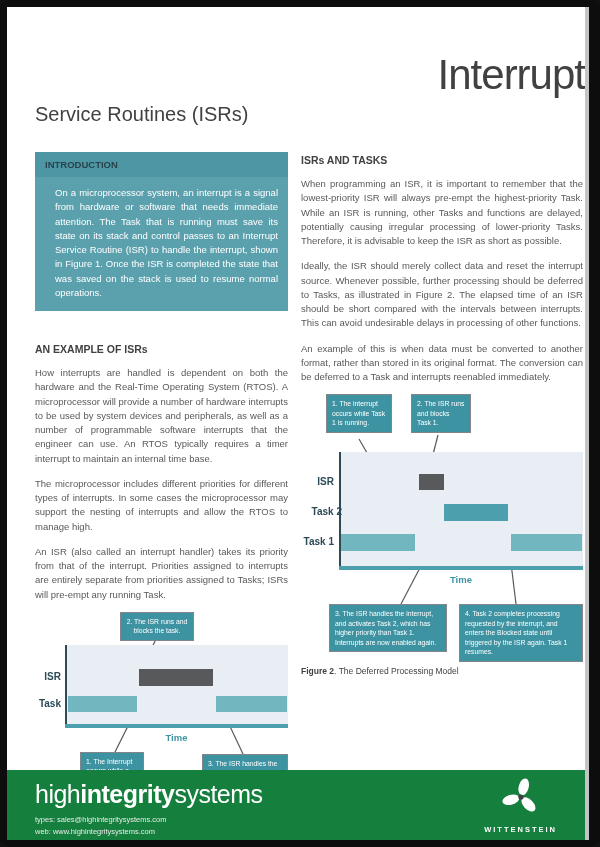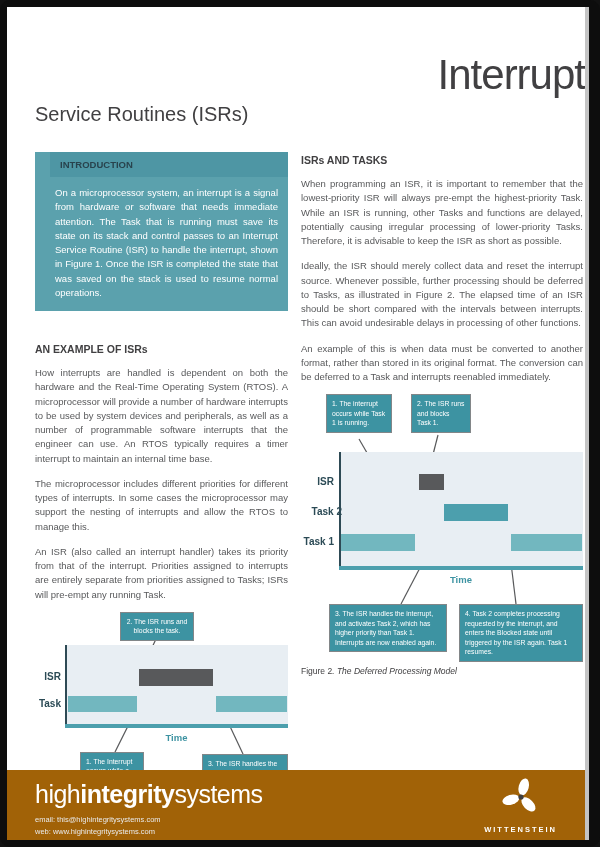--- a/index.html
+++ b/index.html
@@ -8,44 +8,44 @@
   .page{position:absolute;left:7px;top:7px;width:578px;height:833px;background:#ffffff;overflow:hidden;border-right:4px solid #c4c4c4;}
   
   .doc-header{padding:44px 0 0 28px;}
   .doc-title{font-size:42px;color:#414042;letter-spacing:-1px;text-align:right;}
   .doc-subtitle{font-size:20px;color:#414042;margin-top:4px;}
   
   .columns{display:flex;gap:13px;padding:26px 0 0 28px;}
   .col-left{width:253px;flex:none;}
   .col-right{width:282px;flex:none;}
   .intro-box{background:#5BA1AD;}
-  .intro-head{background:#4E96A4;color:#28434D;font-weight:bold;font-size:9.5px;padding:7px 10px;margin-left:15px;}
+  .intro-head{background:#4E96A4;color:#28434D;font-weight:bold;font-size:9.5px;padding:7px 10px;}
   .intro-body{color:#ffffff;font-size:9.5px;line-height:1.5;text-align:justify;padding:9px 10px 11px 20px;}
   .sec-heading{font-size:10.5px;font-weight:bold;color:#414042;margin:32px 0 0 0;}
   .para{font-size:9.5px;line-height:1.5;color:#58595B;text-align:justify;margin:11px 0 0 0;}
   
   .figure{position:relative;margin-top:10px;}
   .fig1{height:202px;}
   .fig2{height:288px;}
   .fig-lines{position:absolute;left:0;top:0;pointer-events:none;}
   .callout{position:absolute;background:#3D93A2;border:1px solid#828688;color:#fff;font-size:6.8px;line-height:1.4;padding:4px 5px;box-sizing:border-box;}
   .chart{position:absolute;background:#E8EEF3;}
   .axis-y{position:absolute;width:2px;background:#2E4A55;}
   .axis-x{position:absolute;height:4px;background:#4C9FAD;}
   .bar{position:absolute;}
   .bar-isr{background:#58595B;}
   .bar-task{background:#72B7BF;}
   .bar-task2{background:#4C9FAD;}
   .row-label{position:absolute;font-size:10px;font-weight:bold;color:#2B4A55;text-align:right;}
   .time-label{position:absolute;font-size:9.5px;font-weight:bold;color:#3D93A2;text-align:center;}
   .caption{position:absolute;font-size:8.5px;color:#414042;}
-  .caption .cap-bold{font-weight:normal;font-style:normal;}
-  .caption .cap-it{font-style:italic;}
+  .caption .cap-bold{font-weight:bold;font-style:normal;}
+  .caption .cap-it{}
   
-  .footer{position:absolute;left:0;bottom:0;width:100%;height:70px;background:#a16207;box-sizing:border-box;padding:10px 0 0 28px;}
+  .footer{position:absolute;left:0;bottom:0;width:100%;height:70px;background:#15803d;box-sizing:border-box;padding:10px 0 0 28px;}
   .logo-line{color:#fff;font-size:25px;letter-spacing:-0.5px;}
   .logo-line .bold{font-weight:bold;}
   .contact{color:#e9e9e9;font-size:7.5px;line-height:1.55;margin-top:5px;}
   .witt{position:absolute;right:28px;top:6px;text-align:center;}
   .witt-text{color:#fff;font-size:7.5px;font-weight:bold;letter-spacing:2px;margin-top:3px;}
 </style>
 </head>
 <body>
 
 <div class="frame"></div>
@@ -59,21 +59,21 @@
   <div class="columns">
 
     <div class="col-left">
       <div class="intro-box">
         <div class="intro-head">INTRODUCTION</div>
         <div class="intro-body">On a microprocessor system, an interrupt is a signal from hardware or software that needs immediate attention. The Task that is running must save its state on its stack and control passes to an Interrupt Service Routine (ISR) to handle the interrupt, shown in Figure 1. Once the ISR is completed the state that was saved on the stack is used to resume normal operations.</div>
       </div>
 
       <div class="sec-heading">AN EXAMPLE OF ISRs</div>
       <p class="para">How interrupts are handled is dependent on both the hardware and the Real-Time Operating System (RTOS). A microprocessor will provide a number of hardware interrupts to be used by system devices and peripherals, as well as a number of programmable software interrupts that the engineer can use. An RTOS typically requires a timer interrupt to maintain an internal time base.</p>
-      <p class="para">The microprocessor includes different priorities for different types of interrupts. In some cases the microprocessor may support the nesting of interrupts and allow the RTOS to manage this.</p>
+      <p class="para">The microprocessor includes different priorities for different types of interrupts. In some cases the microprocessor may support the nesting of interrupts and allow the RTOS to manage high.</p>
       <p class="para">An ISR (also called an interrupt handler) takes its priority from that of the interrupt. Priorities assigned to interrupts are entirely separate from priorities assigned to Tasks; ISRs will pre-empt any running Task.</p>
 
       <div class="figure fig1">
         <svg class="fig-lines" width="253" height="202" viewBox="0 0 253 202">
           <line x1="121" y1="27" x2="106" y2="59" stroke="#58595B" stroke-width="1.2"></line>
           <line x1="100" y1="100" x2="80" y2="140" stroke="#58595B" stroke-width="1.2"></line>
           <line x1="176" y1="74" x2="208" y2="142" stroke="#58595B" stroke-width="1.2"></line>
         </svg>
 
         <div class="callout" style="left:85px;top:0;width:74px;text-align:center;">2. The ISR runs and blocks the task.</div>
@@ -136,21 +136,21 @@
         <div class="caption" style="left:0;top:272px;">
           <span class="cap-bold">Figure 2</span><span class="cap-it">. The Deferred Processing Model</span>
         </div>
       </div>
     </div>
   </div>
 
   <div class="footer">
     <div class="logo-line"><span>high</span><span class="bold">integrity</span><span>systems</span></div>
     <div class="contact">
-      <div>email: this@highintegritysystems.com</div>
+      <div>types: sales@highintegritysystems.com</div>
       <div>web: www.highintegritysystems.com</div>
     </div>
     <div class="witt">
       <svg width="42" height="42" viewBox="0 0 42 42">
         <g fill="#ffffff">
           <g transform="rotate(15 21 21)">
               <ellipse cx="21" cy="10.5" rx="5" ry="8.6"></ellipse>
             </g>
           <g transform="rotate(135 21 21)">
               <ellipse cx="21" cy="10.5" rx="5" ry="8.6"></ellipse>

